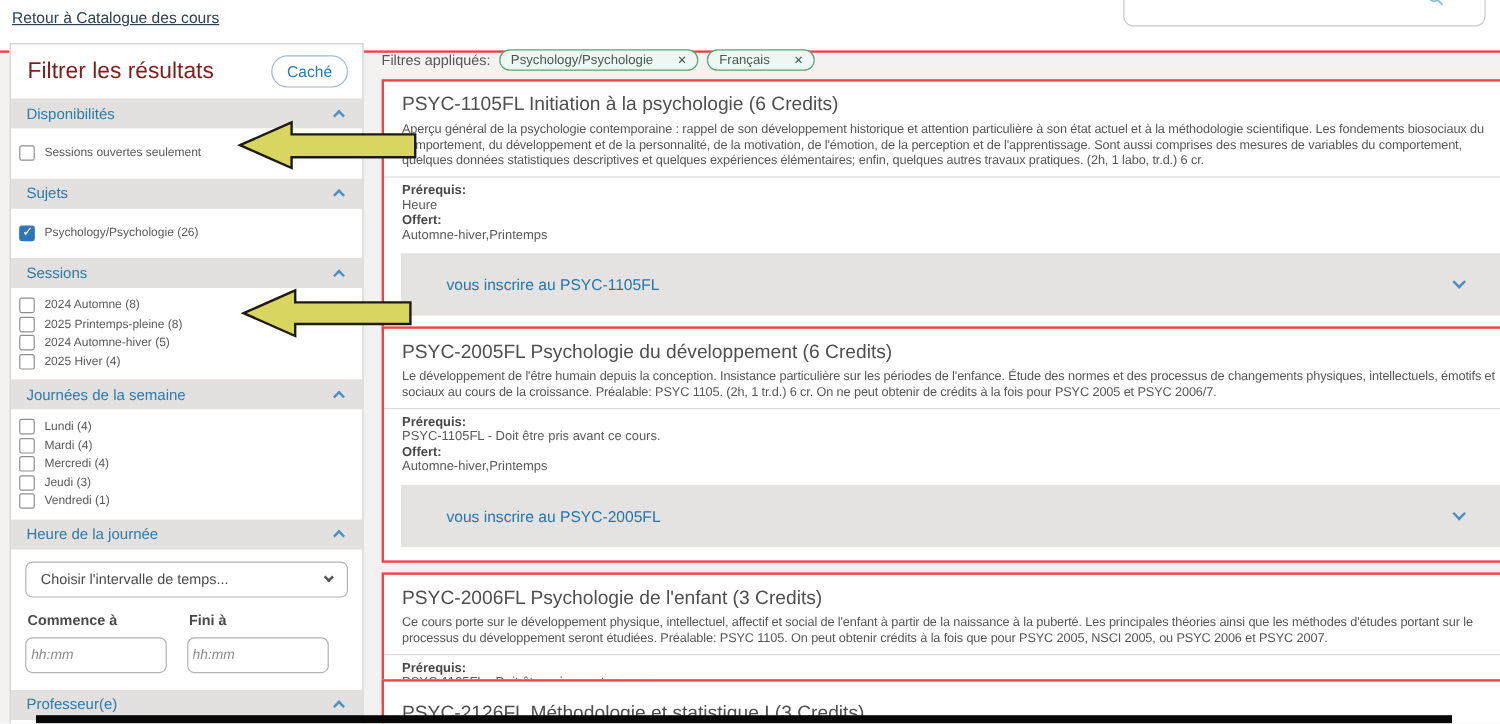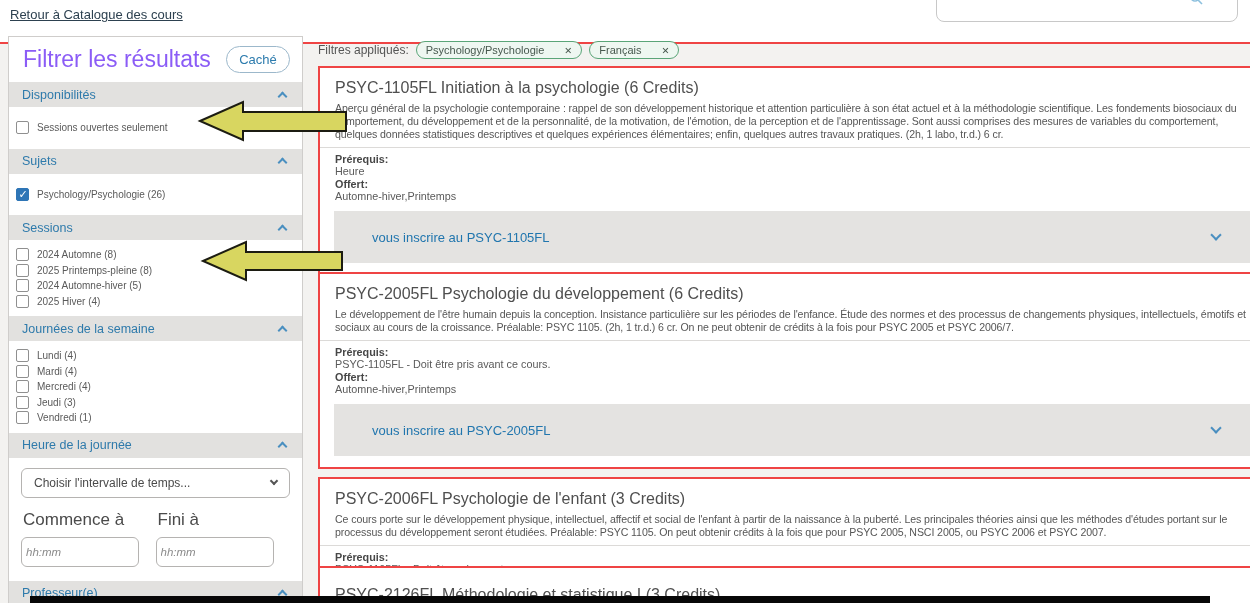--- a/index.html
+++ b/index.html
@@ -11,37 +11,37 @@
   .topbar { position:absolute; left:0; top:0; width:1250px; height:44px; background:#fff; border-bottom:2px solid #ef4444; z-index:2; }
   .back-link { position:absolute; left:10px; top:7px; font-size:13px; color:#2d4150; text-decoration:underline; cursor:pointer; }
   .searchbox { position:absolute; left:936px; top:-12px; width:302px; height:34px; background:#fff; border:1px solid #c8c8c8; border-radius:8px; z-index:3; }
   .search-icon { position:absolute; right:34px; top:2px; width:14px; height:14px; }
 
   .contentbg { position:absolute; left:0; top:29px; width:1250px; height:574px; background:#f3f2f0; }
 
   
   .sidebar { position:absolute; left:8px; top:36px; width:295px; height:600px; background:#fff; border:1px solid #cfcdcb; z-index:4; }
   .side-head { display:flex; justify-content:space-between; align-items:center; padding:9px 12px 9px 14px; }
-  .side-title { font-size:23px; color:#8b5cf6; }
+  .side-title { font-size:19px; color:#7f1d1d; }
   .hide-btn { background:#fff; border:1px solid #9cb8cb; border-radius:14px; color:#2c7bad; font-size:13px; font-family:inherit; width:64px; height:27px; cursor:pointer; }
   .sec-head { height:25px; background:#e2e1df; color:#2e7aab; font-size:12.5px; display:flex; justify-content:space-between; align-items:center; padding:0 16px 0 13px; cursor:pointer; }
   .chev-up { width:7px; height:7px; border-left:2px solid #4a8fc0; border-top:2px solid #4a8fc0; transform:rotate(45deg); margin-top:3px; }
   .sec-body { padding:7px 0; }
   .sec-body.tall { padding:10px 0; }
   .cb-row { display:flex; align-items:center; gap:8px; padding:1px 0 1px 7px; font-size:10px; color:#5a5a5a; line-height:13.5px; cursor:pointer; }
   .sec-body.tall .cb-row { padding:4px 0 4px 7px; }
   .cb { width:13px; height:13px; min-width:13px; border:1px solid #8f8f8f; border-radius:2px; background:#fff; position:relative; }
   .cb.checked { background:#2e75b6; border-color:#2e75b6; }
   .cb.checked::after { content:"✓"; position:absolute; left:1.5px; top:-0.5px; color:#fff; font-size:11px; }
   .time-body { padding:10px 12px 14px 12px; }
   .select-box { height:30px; border:1px solid #b5b3b1; border-radius:6px; background:#fff; display:flex; align-items:center; justify-content:space-between; padding:0 12px; font-size:12px; color:#4a4a4a; cursor:pointer; margin-bottom:12px; }
   .caret-down { width:6px; height:6px; border-right:2px solid #555; border-bottom:2px solid #555; transform:rotate(45deg); margin-top:-3px; }
   .time-grid { display:flex; }
   .time-col { width:50%; }
-  .time-label { font-size:17px; font-weight:normal; color:#4a4a4a; margin:0 0 7px 2px; }
+  .time-label { font-size:12px; font-weight:bold; color:#4a4a4a; margin:0 0 7px 2px; }
   .time-input { width:118px; height:30px; border:1px solid #b5b3b1; border-radius:6px; padding:0 4px; font-size:11.5px; font-family:inherit; color:#444; }
   .time-input::placeholder { font-style:italic; color:#8a8a8a; }
 
   
   .filters-row { position:absolute; left:318px; top:41px; display:flex; align-items:center; gap:7px; font-size:12px; color:#555; z-index:4; }
   .chip { display:inline-flex; align-items:center; gap:20px; border:1px solid #5aa578; background:#eef7f1; border-radius:10px; padding:2px 9px; font-size:11px; color:#47584e; cursor:pointer; }
   .chip .x { font-size:9.5px; color:#47584e; }
 
   .card { position:absolute; left:318px; width:948px; background:#fff; border:2px solid #ef4444; z-index:4; }
   .c1 { top:66px; } .c2 { top:272px; } .c3 { top:477px; } .c4 { top:566px; height:60px; }

